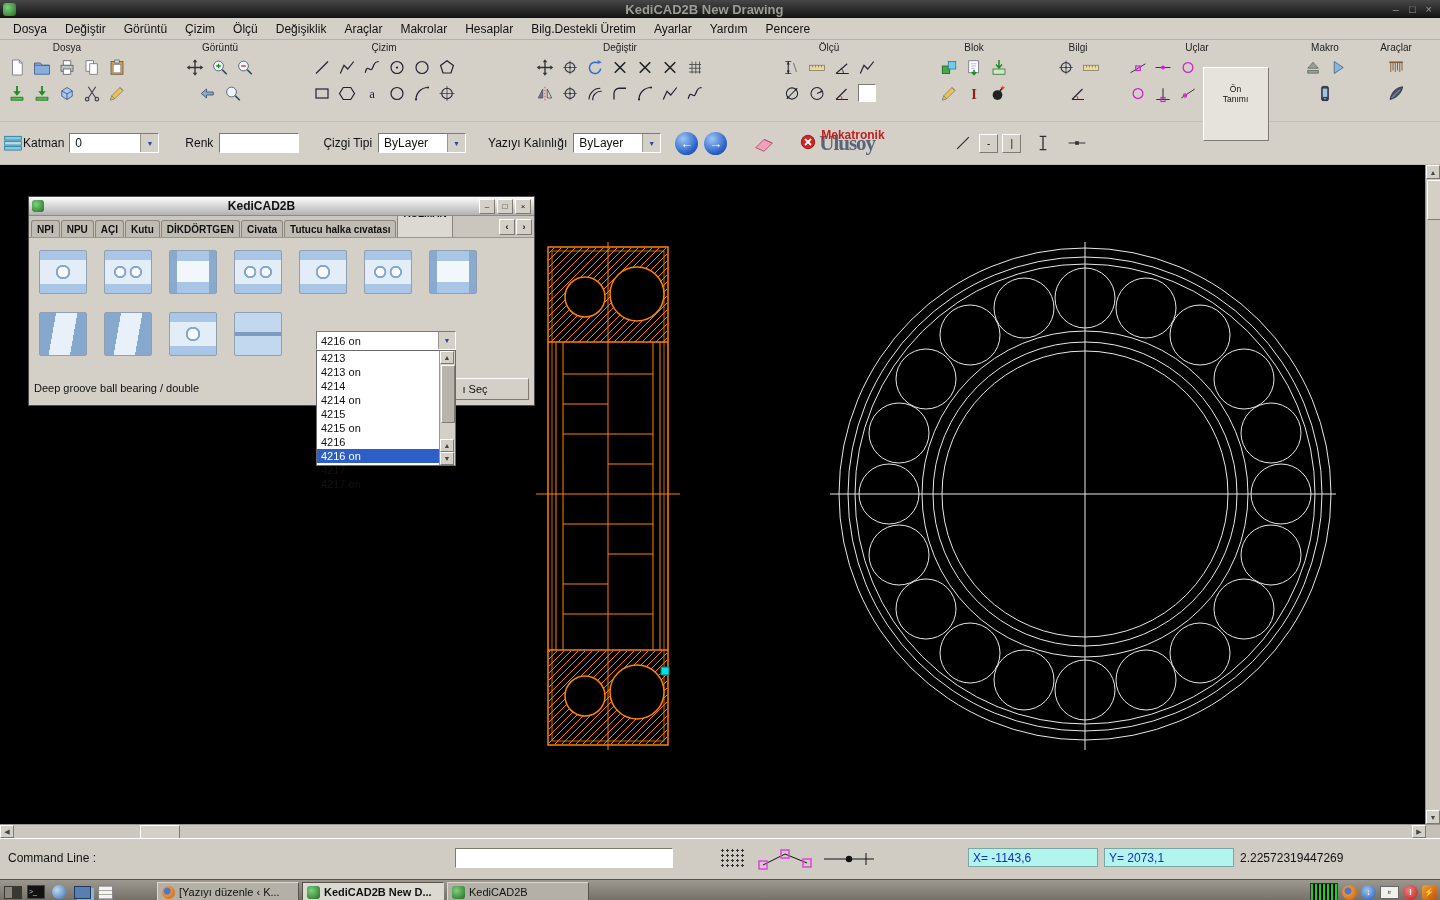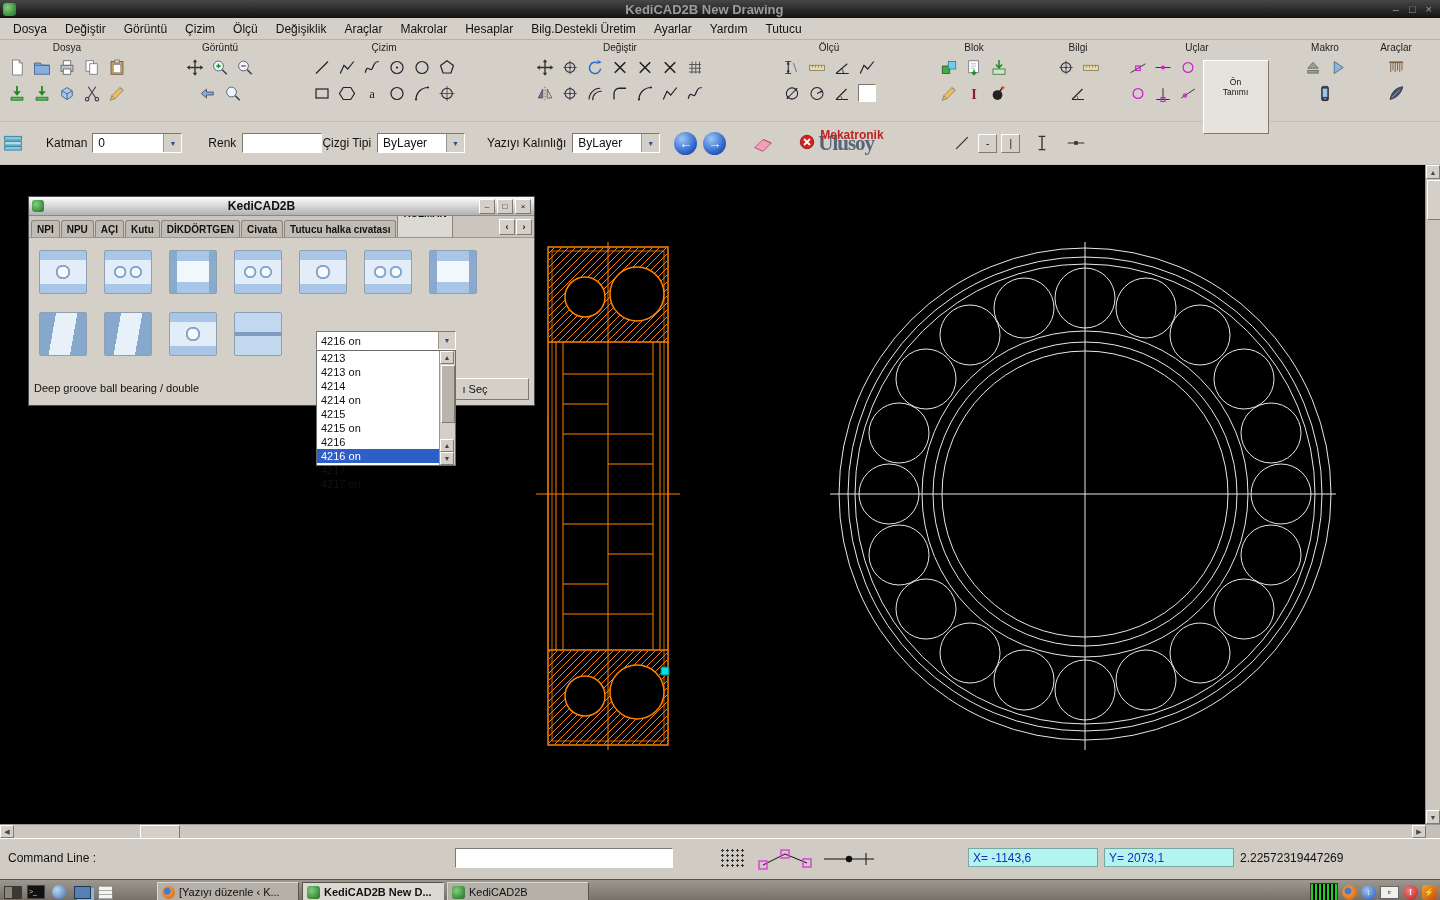--- a/index.html
+++ b/index.html
@@ -20,21 +20,21 @@
   .toolbar{height:80px;display:flex;align-items:flex-start;padding:1px 0 0 6px;
            border-bottom:1px solid #c2beb6;}
   .grp{display:flex;flex-direction:column;align-items:center;position:relative;}
   .glabel{font-size:10px;color:#222;height:13px;line-height:13px;}
   .grow{display:flex;gap:1px;justify-content:center;}
   .tbtn{width:24px;height:26px;padding:2px;background:transparent;border:1px solid transparent;
         display:flex;align-items:center;justify-content:center;}
   .tbtn svg{width:19px;height:19px;}
   .gsp{height:10px;}
   .gbody{display:flex;align-items:flex-start;gap:3px;}
-  .preset{width:32px;height:40px;margin-top:6px;font-size:8.5px;line-height:10px;text-align:center;
+  .preset{width:32px;height:40px;margin-top:13px;font-size:8.5px;line-height:10px;text-align:center;
           background:#e6e3dc;border:1px solid;border-color:#fff #7e7a72 #7e7a72 #fff;padding:16px;}
   .blankpad{display:block;width:16px;height:16px;background:#fff;border:1px solid;
             border-color:#7e7a72 #fff #fff #7e7a72;}
   
   .propsbar{height:42px;display:flex;align-items:center;font-size:12px;border-bottom:1px solid #c2beb6;}
   .propsbar .lab{white-space:nowrap;}
   .pico{width:20px;height:20px;}
   .pico svg{width:20px;height:20px;}
   .psel{height:20px;background:#fff;border:1px solid;border-color:#7e7a72 #fff #fff #7e7a72;
         display:flex;align-items:center;font-size:12px;padding-left:5px;box-sizing:border-box;}
@@ -410,21 +410,21 @@
     <span class="menu">Görüntü</span>
     <span class="menu">Çizim</span>
     <span class="menu">Ölçü</span>
     <span class="menu">Değişiklik</span>
     <span class="menu">Araçlar</span>
     <span class="menu">Makrolar</span>
     <span class="menu">Hesaplar</span>
     <span class="menu">Bilg.Destekli Üretim</span>
     <span class="menu">Ayarlar</span>
     <span class="menu">Yardım</span>
-    <span class="menu">Tutucu</span>
+    <span class="menu">Pencere</span>
   </div>
 
   <div class="toolbar">
 
     <div class="grp" style="width:122px">
       <div class="glabel">Dosya</div>
       <div class="grow">
         <button class="tbtn">
             <svg>
               <use href="#pg"></use>
@@ -857,28 +857,28 @@
             </svg>
           </button>
       </div>
     </div>
   </div>
 
   <div class="propsbar">
     <span class="pico" style="margin-left:3px"><svg>
           <use href="#lay"></use>
         </svg></span>
-    <span class="lab" style="margin-left:23px">Katman</span>
+    <span class="lab" style="margin-left:0">Katman</span>
     <div class="psel" style="margin-left:5px;width:90px">
       <span>0</span>
       <span class="arr">▼</span>
     </div>
     <span class="lab" style="margin-left:26px">Renk</span>
     <input class="pinput" style="margin-left: 6px; width: 80px;" value="">
-    <span class="lab" style="">Çizgi Tipi</span>
+    <span class="lab" style="margin-left:24px">Çizgi Tipi</span>
     <div class="psel" style="margin-left:6px;width:88px">
       <span>ByLayer</span>
       <span class="arr">▼</span>
     </div>
     <span class="lab" style="margin-left:22px">Yazıyı Kalınlığı</span>
     <div class="psel" style="margin-left:6px;width:88px">
       <span>ByLayer</span>
       <span class="arr">▼</span>
     </div>
     <div class="circ" style="margin-left:14px">

